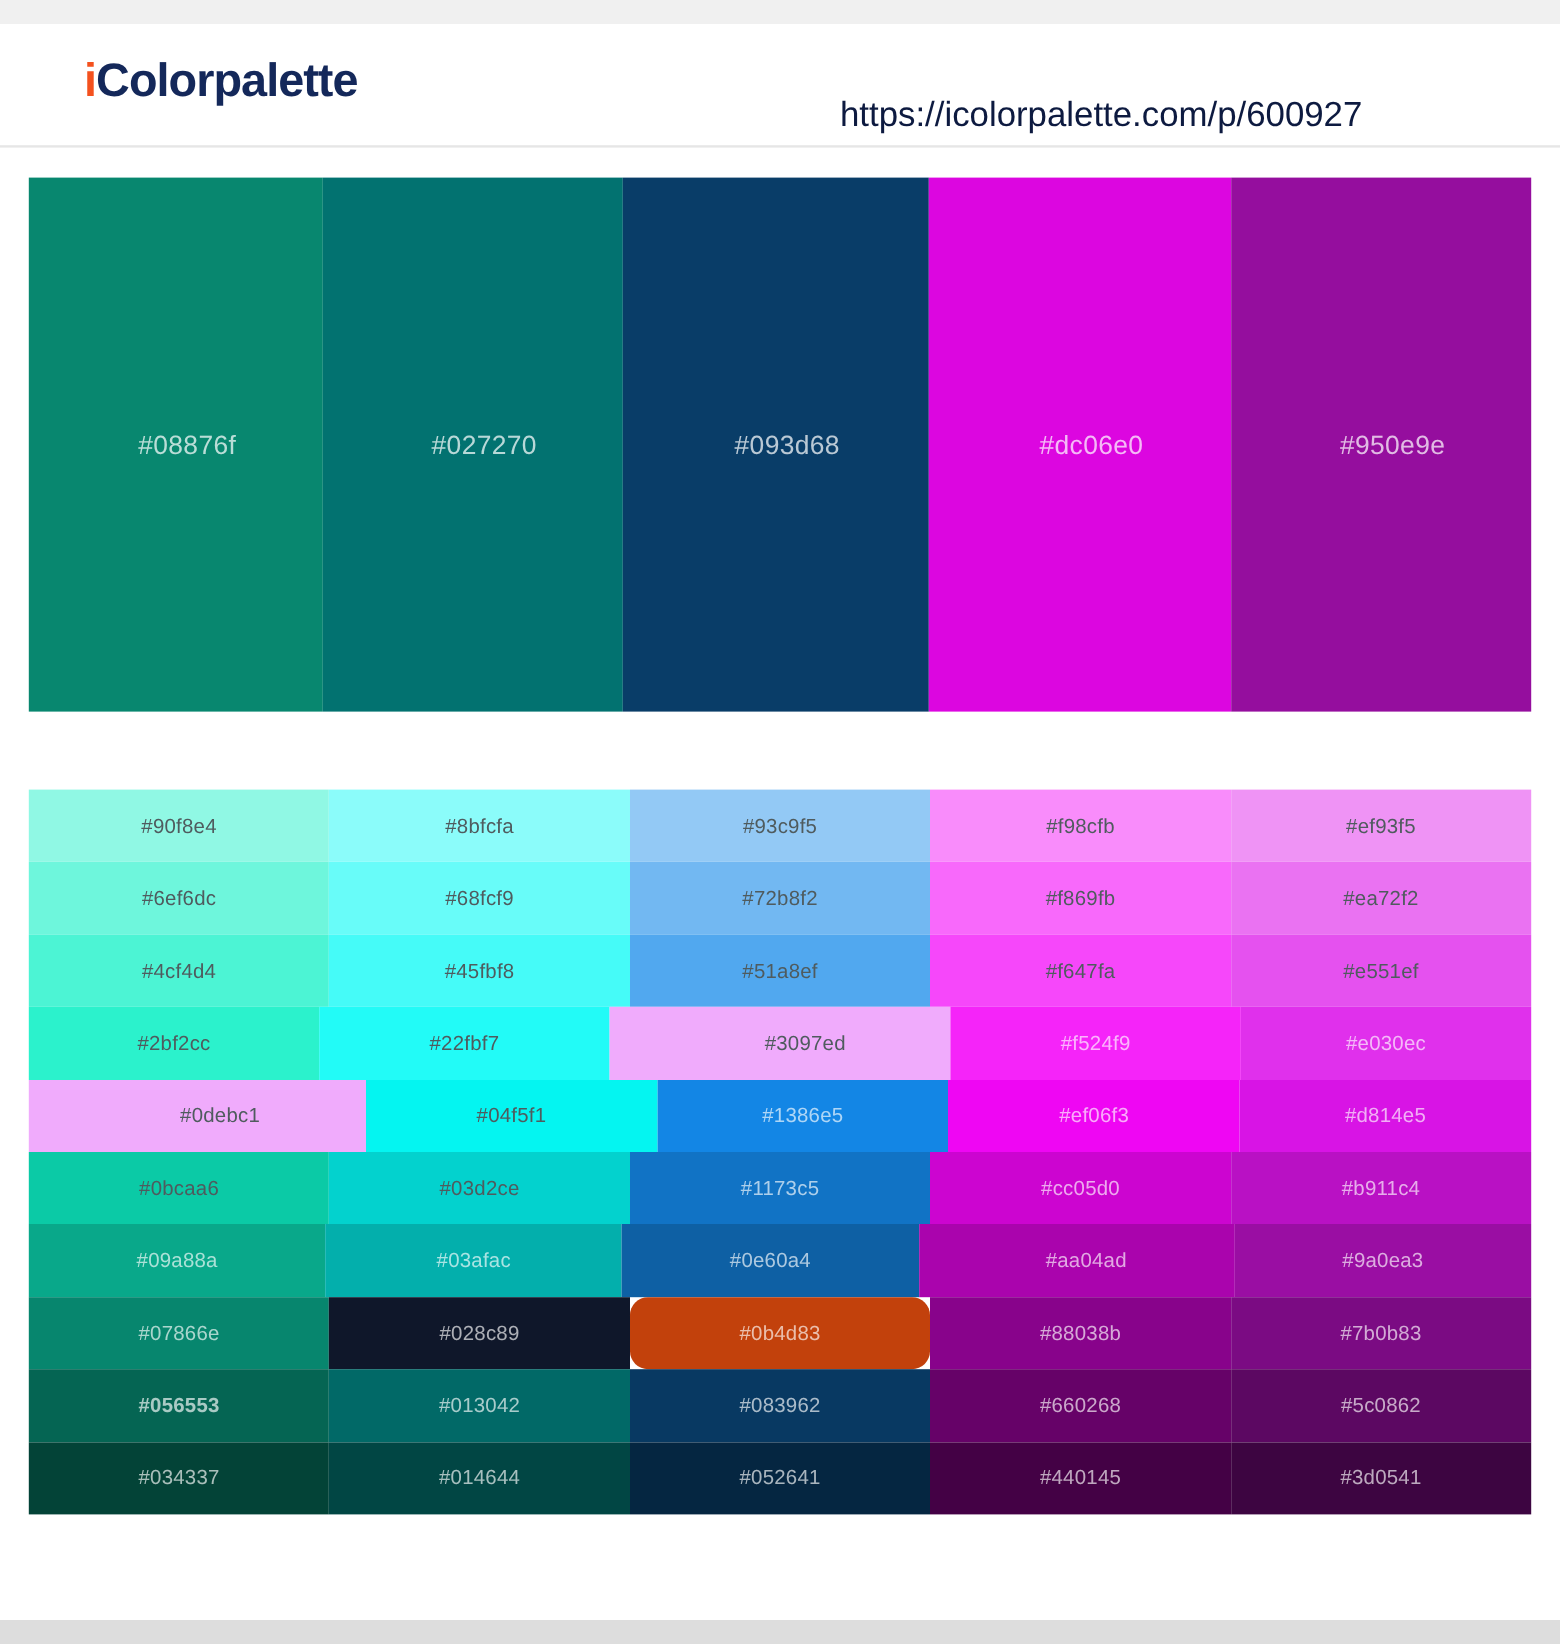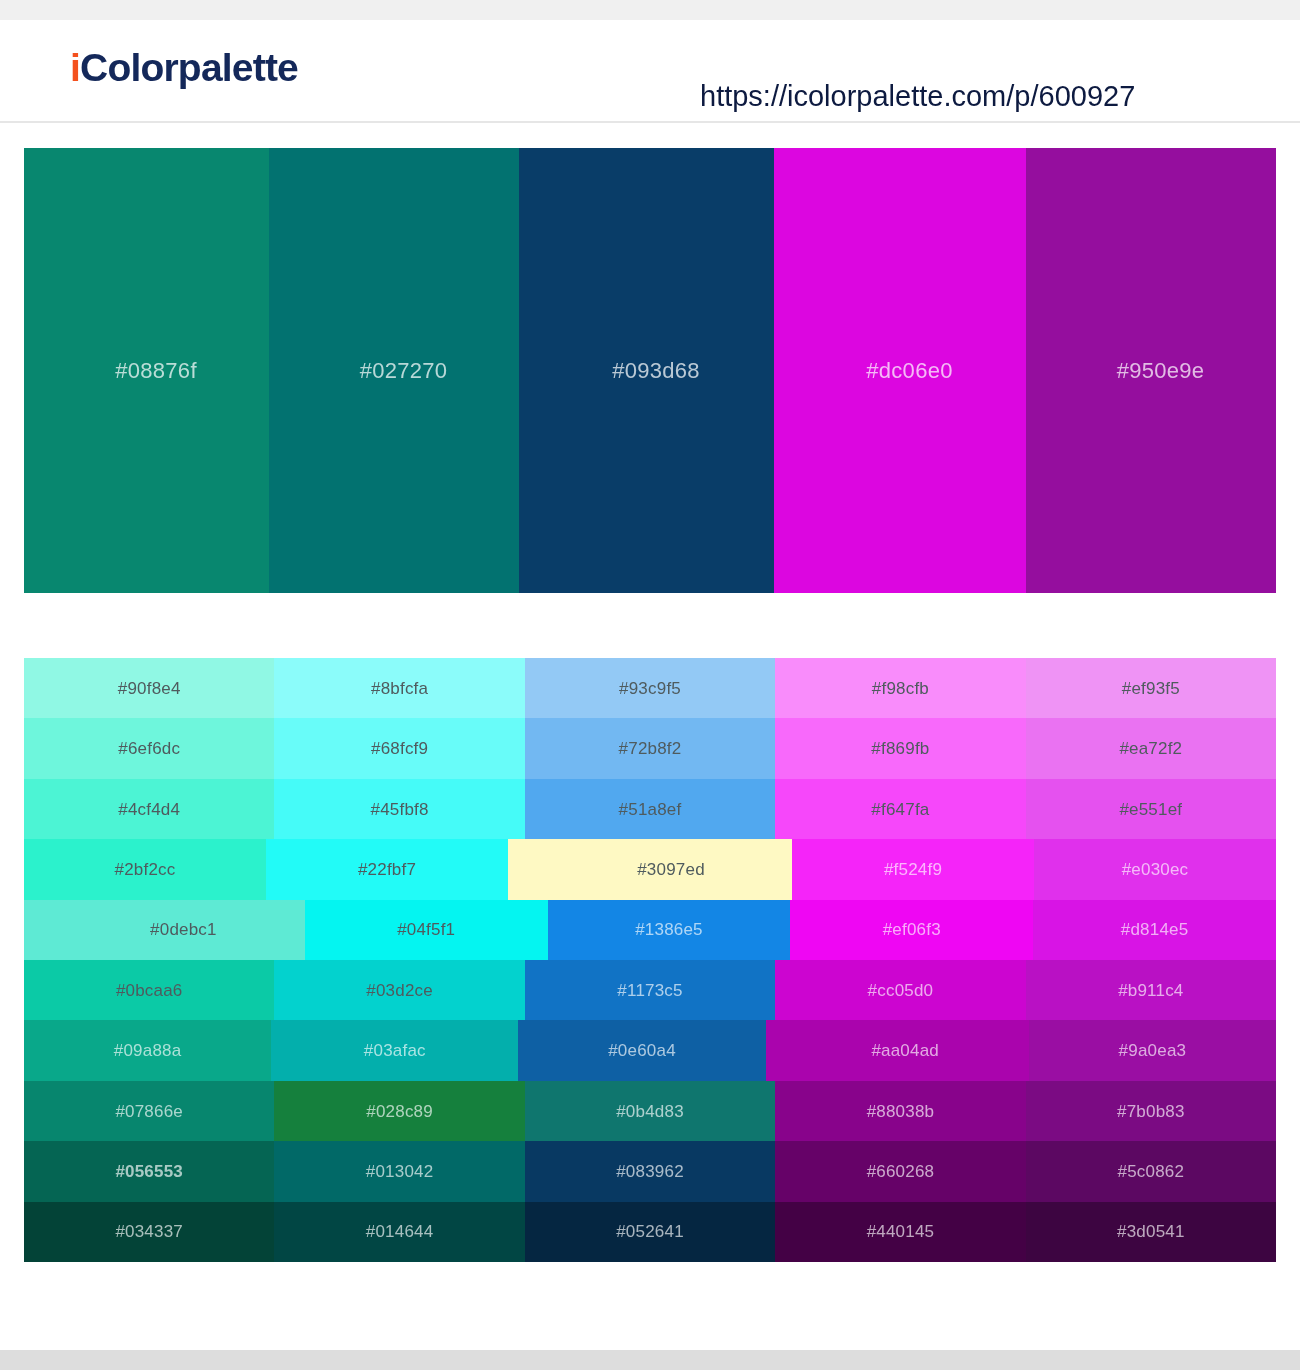--- a/index.html
+++ b/index.html
@@ -175,26 +175,26 @@
       <div class="shade-row">
         <div class="shade-cell dark-text" style="background: rgb(76, 244, 212);">#4cf4d4</div>
         <div class="shade-cell dark-text" style="background: rgb(69, 251, 248);">#45fbf8</div>
         <div class="shade-cell dark-text" style="background: rgb(81, 168, 239);">#51a8ef</div>
         <div class="shade-cell dark-text" style="background: rgb(246, 71, 250);">#f647fa</div>
         <div class="shade-cell dark-text" style="background: rgb(229, 81, 239);">#e551ef</div>
       </div>
       <div class="shade-row">
         <div class="shade-cell dark-text" style="background: rgb(43, 242, 204);">#2bf2cc</div>
         <div class="shade-cell dark-text" style="background: rgb(34, 251, 247);">#22fbf7</div>
-        <div class="shade-cell dark-text" style="background: #fef9c3; padding-left: 42px;">#3097ed</div>
+        <div class="shade-cell dark-text" style="background: #f0abfc; padding-left: 42px;">#3097ed</div>
         <div class="shade-cell light-text" style="background: rgb(245, 36, 249);">#f524f9</div>
         <div class="shade-cell light-text" style="background: rgb(224, 48, 236);">#e030ec</div>
       </div>
       <div class="shade-row">
-        <div class="shade-cell dark-text" style="background: #5eead4; padding-left: 38px;">#0debc1</div>
+        <div class="shade-cell dark-text" style="background: #f0abfc; padding-left: 38px;">#0debc1</div>
         <div class="shade-cell dark-text" style="background: rgb(4, 245, 241);">#04f5f1</div>
         <div class="shade-cell light-text" style="background: rgb(19, 134, 229);">#1386e5</div>
         <div class="shade-cell light-text" style="background: rgb(239, 6, 243);">#ef06f3</div>
         <div class="shade-cell light-text" style="background: rgb(216, 20, 229);">#d814e5</div>
       </div>
       <div class="shade-row">
         <div class="shade-cell dark-text" style="background: rgb(11, 202, 166);">#0bcaa6</div>
         <div class="shade-cell dark-text" style="background: rgb(3, 210, 206);">#03d2ce</div>
         <div class="shade-cell light-text" style="background: rgb(17, 115, 197);">#1173c5</div>
         <div class="shade-cell light-text" style="background: rgb(204, 5, 208);">#cc05d0</div>
@@ -202,22 +202,22 @@
       </div>
       <div class="shade-row">
         <div class="shade-cell light-text" style="background: rgb(9, 168, 138);">#09a88a</div>
         <div class="shade-cell light-text" style="background: rgb(3, 175, 172);">#03afac</div>
         <div class="shade-cell light-text" style="background: rgb(14, 96, 164);">#0e60a4</div>
         <div class="shade-cell light-text" style="background: rgb(170, 4, 173); padding-left: 16px;">#aa04ad</div>
         <div class="shade-cell light-text" style="background: rgb(154, 14, 163);">#9a0ea3</div>
       </div>
       <div class="shade-row">
         <div class="shade-cell light-text" style="background: rgb(7, 134, 110);">#07866e</div>
-        <div class="shade-cell light-text" style="background: #15803d;">#028c89</div>
-        <div class="shade-cell light-text" style="background: #0f766e;">#0b4d83</div>
+        <div class="shade-cell light-text" style="background: #0f172a;">#028c89</div>
+        <div class="shade-cell light-text" style="background: #c2410c; border-radius: 15px;">#0b4d83</div>
         <div class="shade-cell light-text" style="background: rgb(136, 3, 139);">#88038b</div>
         <div class="shade-cell light-text" style="background: rgb(123, 11, 131);">#7b0b83</div>
       </div>
       <div class="shade-row">
         <div class="shade-cell light-text" style="background: rgb(5, 101, 83); font-weight: bold;">#056553</div>
         <div class="shade-cell light-text" style="background: rgb(1, 105, 103);">#013042</div>
         <div class="shade-cell light-text" style="background: rgb(8, 57, 98);">#083962</div>
         <div class="shade-cell light-text" style="background: rgb(102, 2, 104);">#660268</div>
         <div class="shade-cell light-text" style="background: rgb(92, 8, 98);">#5c0862</div>
       </div>

